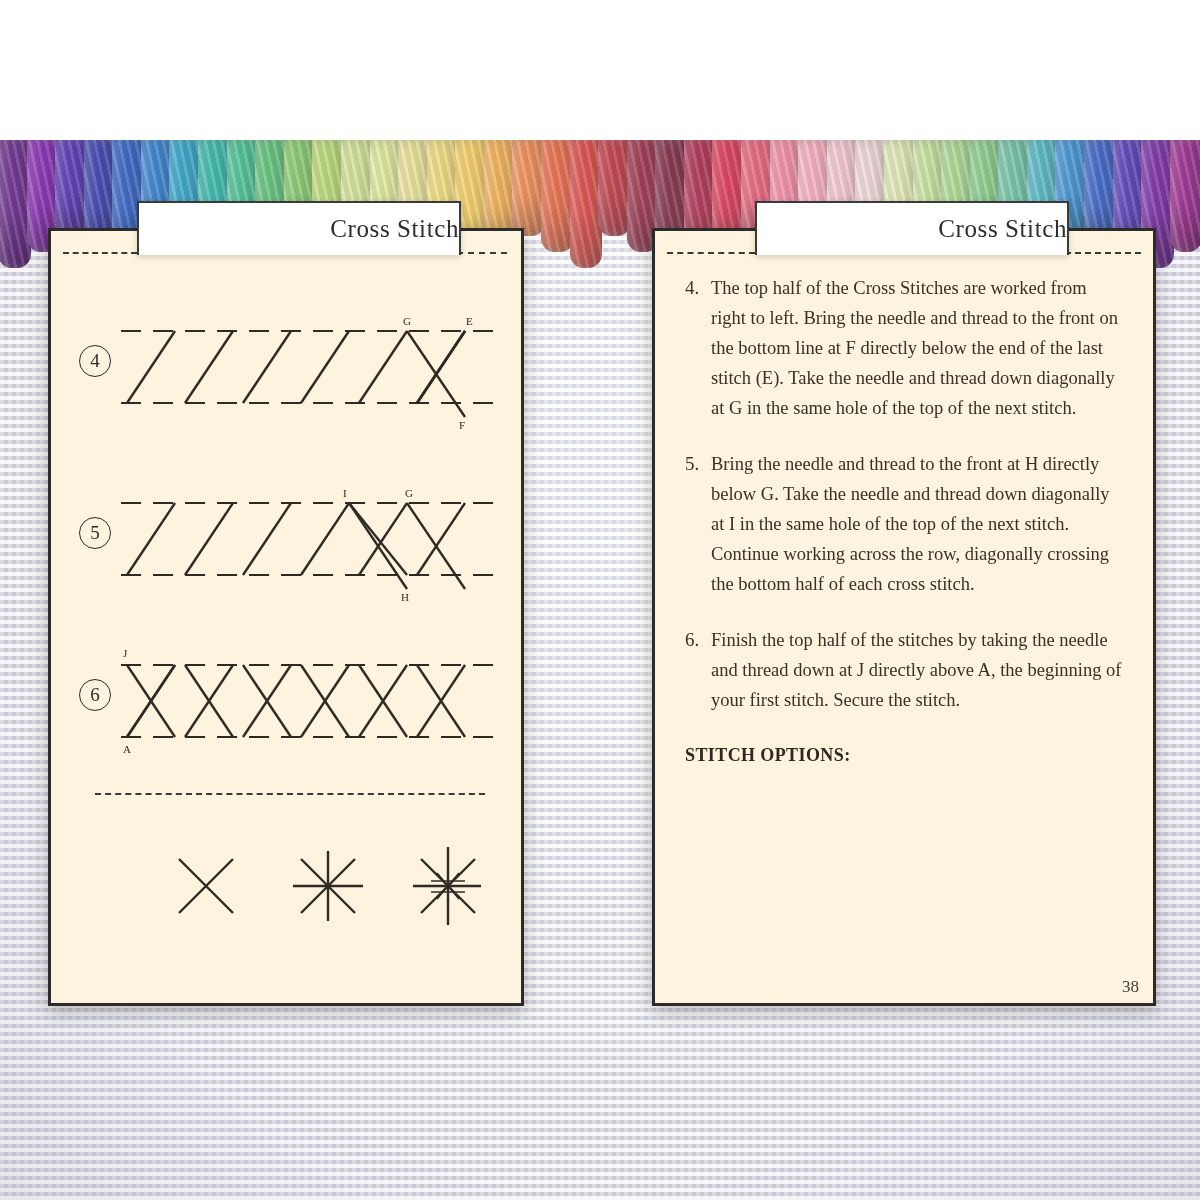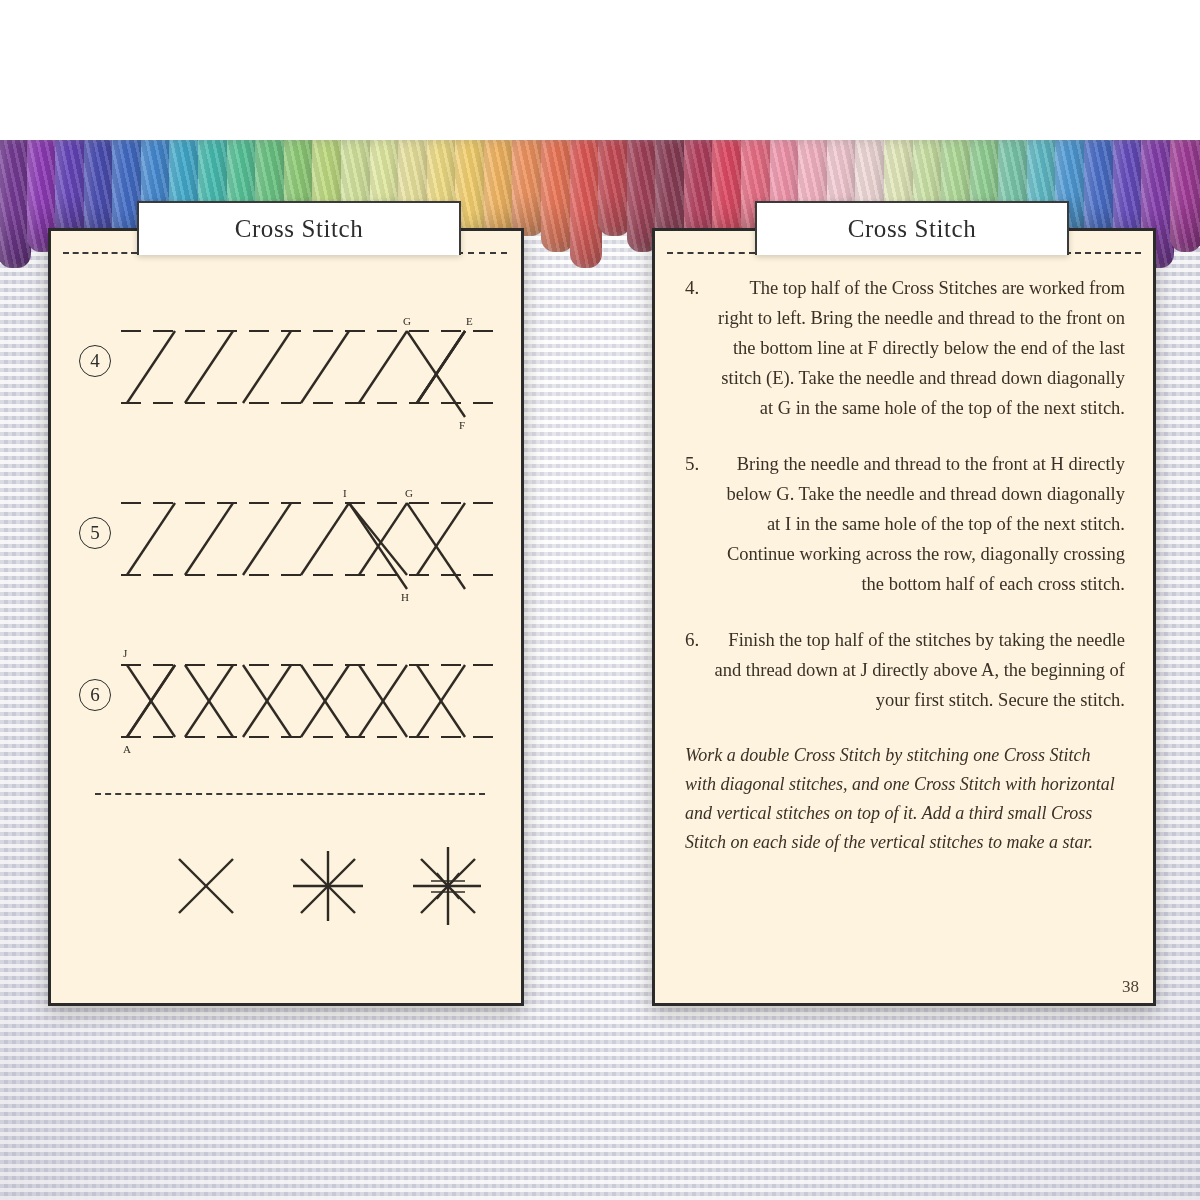--- a/index.html
+++ b/index.html
@@ -79,21 +79,21 @@
 
   .tab {
     position: absolute;
     top: -30px;
     height: 52px;
     background: #ffffff;
     border: 2px solid #3a3a3a;
     border-bottom: none;
     display: flex;
     align-items: center;
-    justify-content: center;
+    justify-content: flex-end;
     box-shadow: 0 2px 6px rgba(0,0,0,0.18);
   }
   #left-tab  { left: 86px;  width: 320px; }
   #right-tab { left: 100px; width: 310px; }
   .tab-title {
     font-family: "Liberation Serif", serif;
     font-size: 25px;
     color: #2d2d2d;
     letter-spacing: 0.6px;
   }
@@ -145,21 +145,21 @@
     width: 26px;
     flex: 0 0 26px;
     font-size: 19px;
     line-height: 30px;
     color: #3a3026;
   }
   .step-text {
     flex: 1 1 auto;
     font-size: 18.5px;
     line-height: 30px;
-    text-align: right;
+    text-align: left;
     color: #3a3026;
     font-family: Liberation Serif, serif;
   }
   .options-title {
     font-size: 18px;
     font-weight: bold;
     letter-spacing: 0.4px;
     margin-top: 30px;
     margin-bottom: 8px;
     color: #2f2820;
@@ -365,19 +365,19 @@
       <div class="step">
         <div class="step-label">5.</div>
         <div class="step-text">Bring the needle and thread to the front at H directly below G. Take the needle and thread down diagonally at I in the same hole of the top of the next stitch. Continue working across the row, diagonally crossing the bottom half of each cross stitch.</div>
       </div>
 
       <div class="step">
         <div class="step-label">6.</div>
         <div class="step-text">Finish the top half of the stitches by taking the needle and thread down at J directly above A, the beginning of your first stitch. Secure the stitch.</div>
       </div>
 
-      <div class="options-para">Work a double Cross Stitch by stitching one Cross Stitch with diagonal stitches, and one Cross Stitch with horizontal and vertical stitches on top of it. Add a third small Cross Stitch on each side of the vertical stitches to make a star.</div>
+      <div class="options-title">STITCH OPTIONS:</div>
     </div>
 
     <div class="page-number">38</div>
   </div>
 
 </div>
 
 </body></html>

